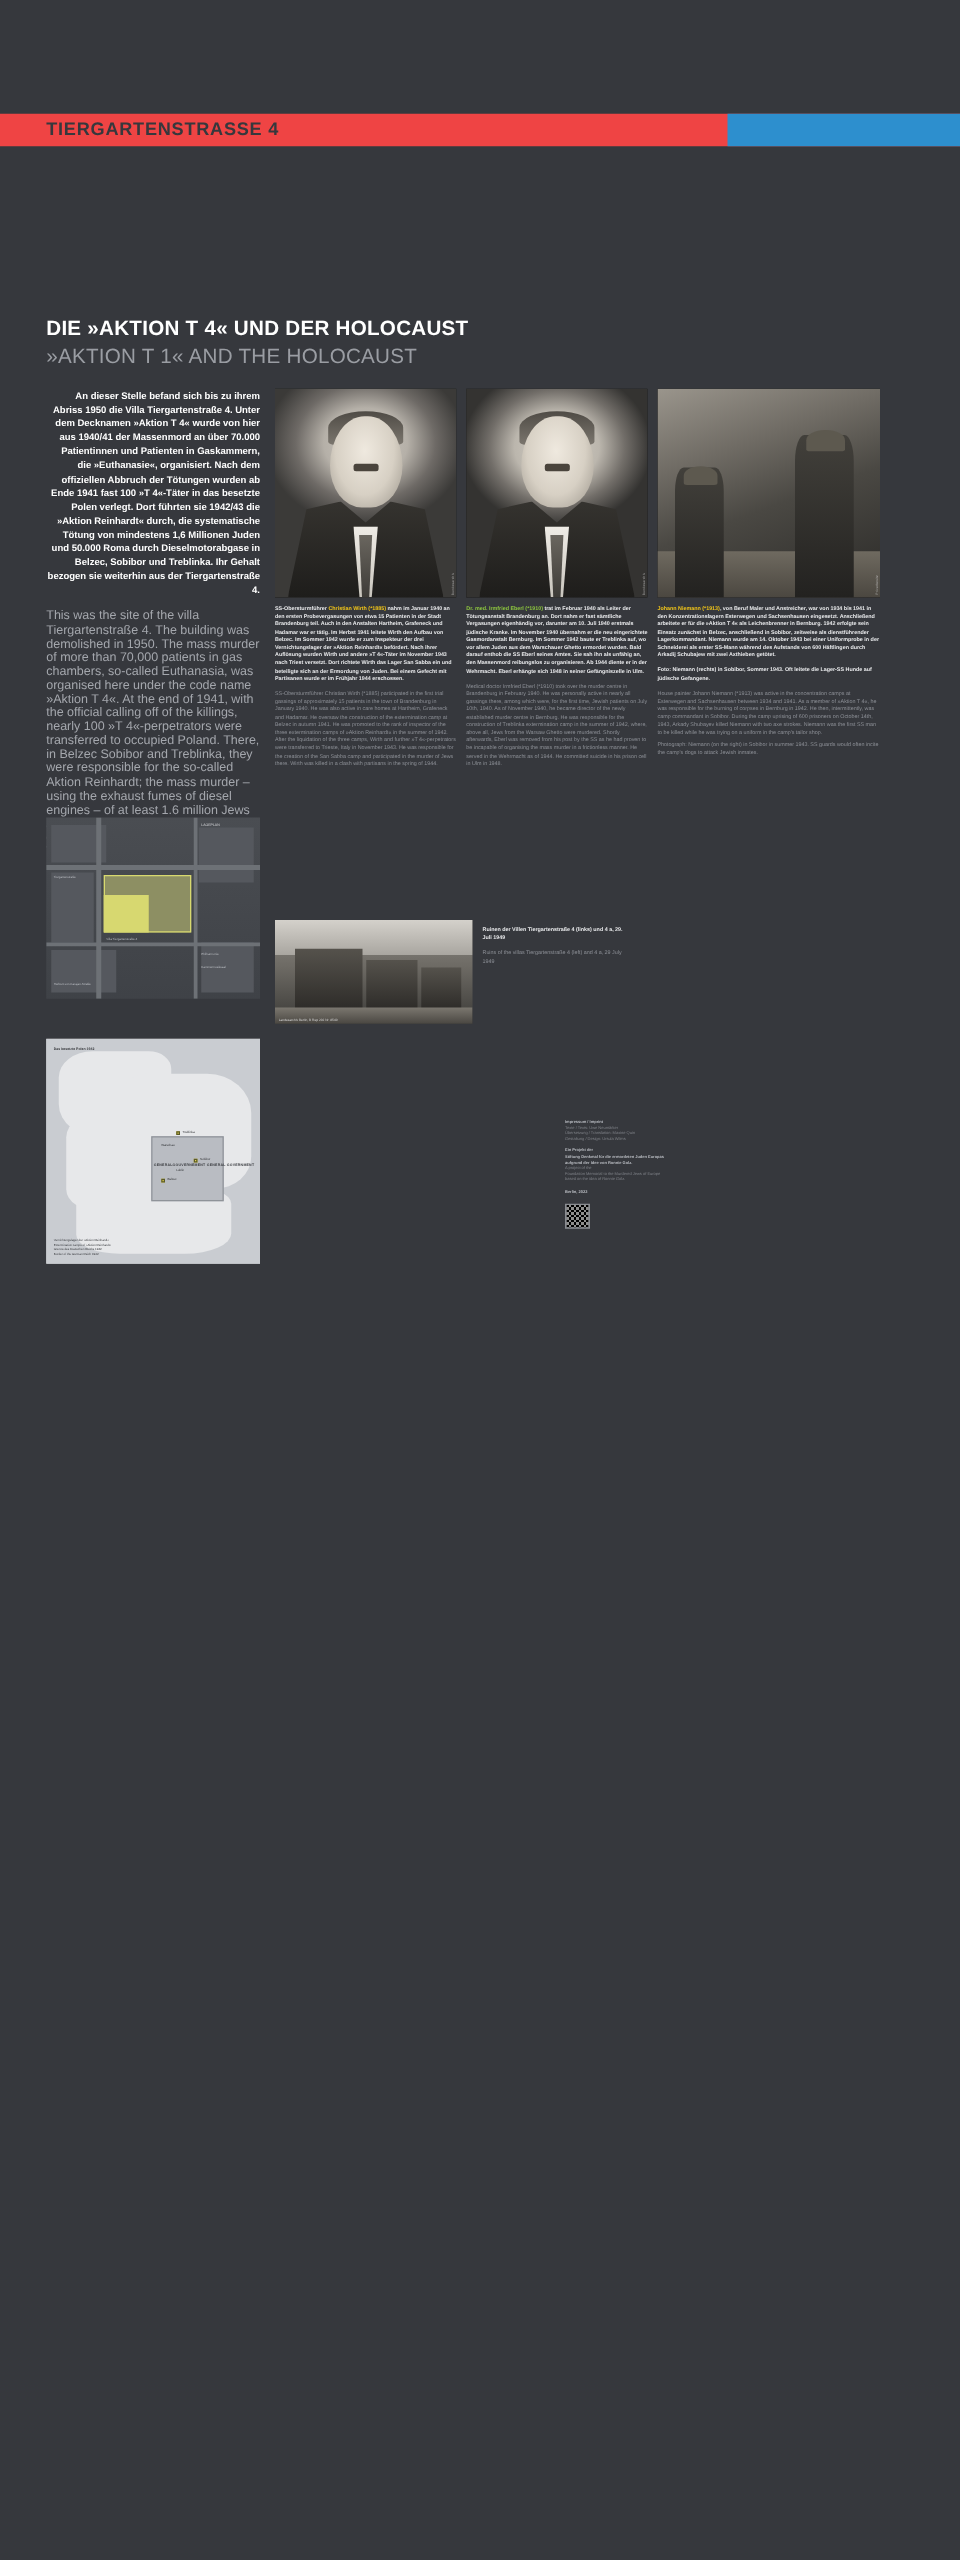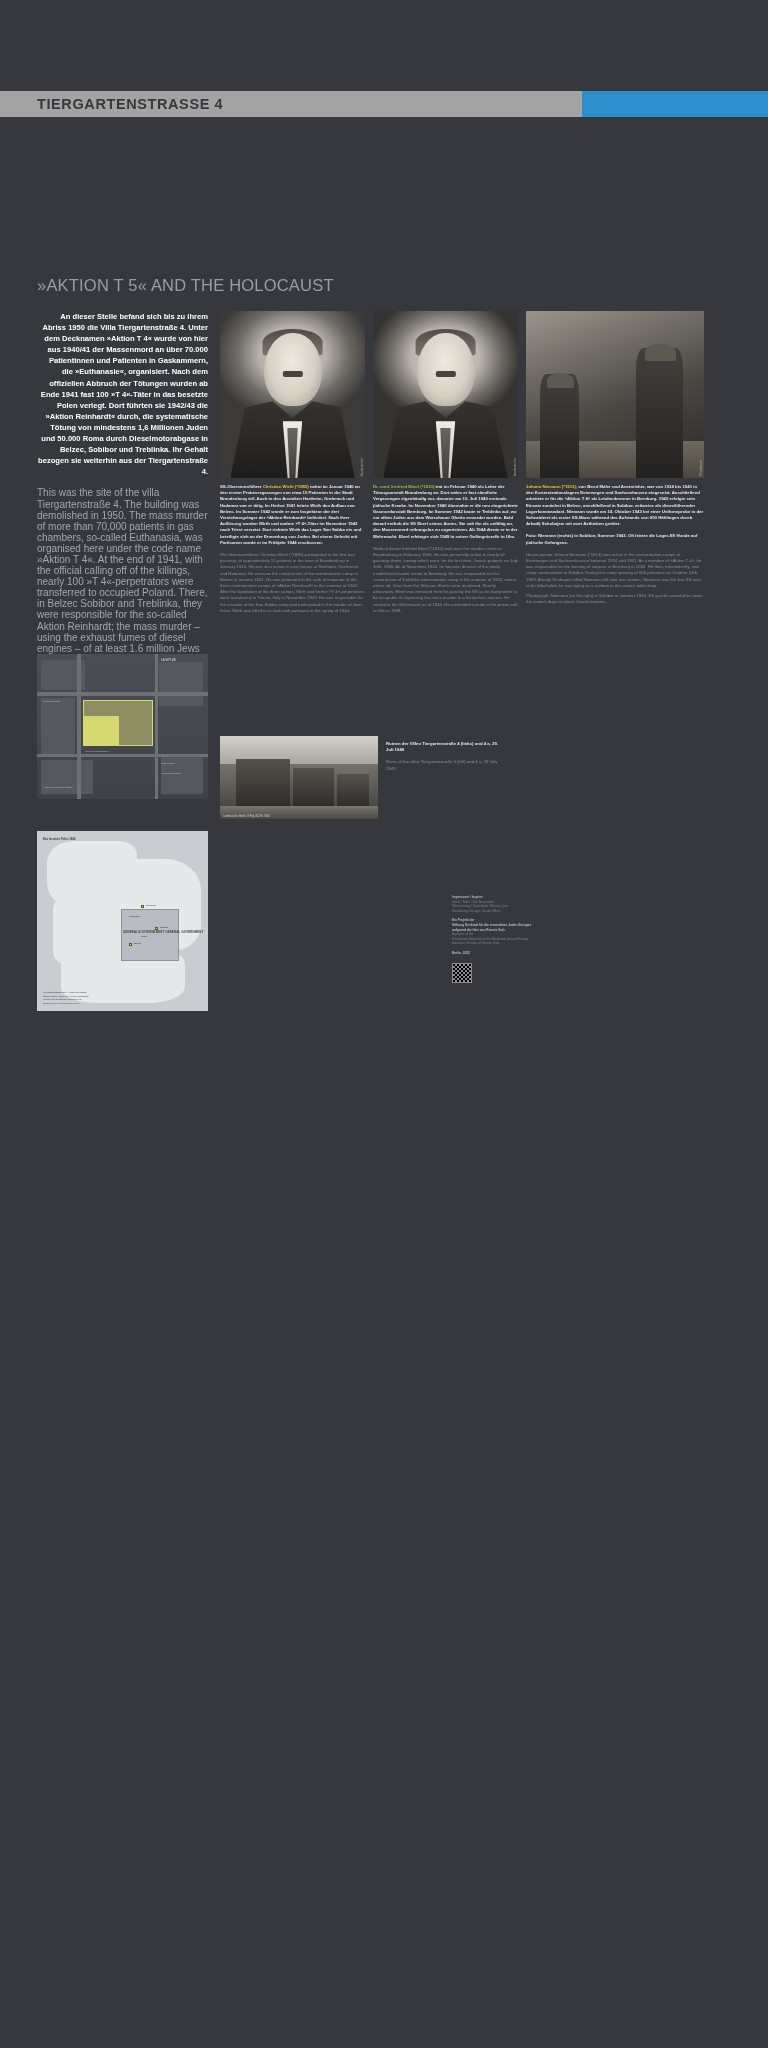--- a/index.html
+++ b/index.html
@@ -7,21 +7,21 @@
     width: 768px; height: 2048px;
     background: #36383d;
     font-family: "Liberation Sans", sans-serif;
     overflow: hidden;
   }
   .page { position: relative; width: 768px; height: 2048px; background: #36383d; }
 
   
   .header-bar {
     position: absolute; left: 0; top: 91px; width: 768px; height: 26px;
-    background: #a3a3a3; display: flex; align-items: center;
+    background: #ef4444; display: flex; align-items: center;
   }
   .header-title {
     margin-left: 37px;
     font-size: 14.5px; font-weight: bold; letter-spacing: 0.6px;
     color: #36383d; white-space: nowrap;
   }
   .header-accent {
     position: absolute; right: 0; top: 0; width: 186px; height: 26px;
     background: #2d8fce;
   }
@@ -214,21 +214,22 @@
 </head>
 <body>
 
 <div class="page">
 
   <div class="header-bar">
     <div class="header-title">TIERGARTENSTRASSE 4</div>
     <div class="header-accent"></div>
   </div>
 
-  <div class="title-en">»AKTION T 5« AND THE HOLOCAUST</div>
+  <div class="title-de">DIE »AKTION T 4« UND DER HOLOCAUST</div>
+  <div class="title-en">»AKTION T 1« AND THE HOLOCAUST</div>
 
   <div class="intro-col">
     <div class="intro-de">An dieser Stelle befand sich bis zu ihrem Abriss 1950 die Villa Tiergartenstraße 4. Unter dem Decknamen »Aktion T 4« wurde von hier aus 1940/41 der Massenmord an über 70.000 Patientinnen und Patienten in Gaskammern, die »Euthanasie«, organisiert. Nach dem offiziellen Abbruch der Tötungen wurden ab Ende 1941 fast 100 »T 4«-Täter in das besetzte Polen verlegt. Dort führten sie 1942/43 die »Aktion Reinhardt« durch, die systematische Tötung von mindestens 1,6 Millionen Juden und 50.000 Roma durch Dieselmotorabgase in Belzec, Sobibor und Treblinka. Ihr Gehalt bezogen sie weiterhin aus der Tiergartenstraße 4.</div>
     <div class="intro-en">This was the site of the villa Tiergartenstraße 4. The building was demolished in 1950. The mass murder of more than 70,000 patients in gas chambers, so-called Euthanasia, was organised here under the code name »Aktion T 4«. At the end of 1941, with the official calling off of the killings, nearly 100 »T 4«-perpetrators were transferred to occupied Poland. There, in Belzec Sobibor and Treblinka, they were responsible for the so-called Aktion Reinhardt; the mass murder – using the exhaust fumes of diesel engines – of at least 1.6 million Jews and 50,000 Roma. Their salaries continued to be paid through Tiergartenstraße 4.</div>
   </div>
 
   <div class="photo" id="photo-wirth">
     <div class="portrait p1">
       <div class="p-bg"></div>
       <div class="p-hair"></div>

